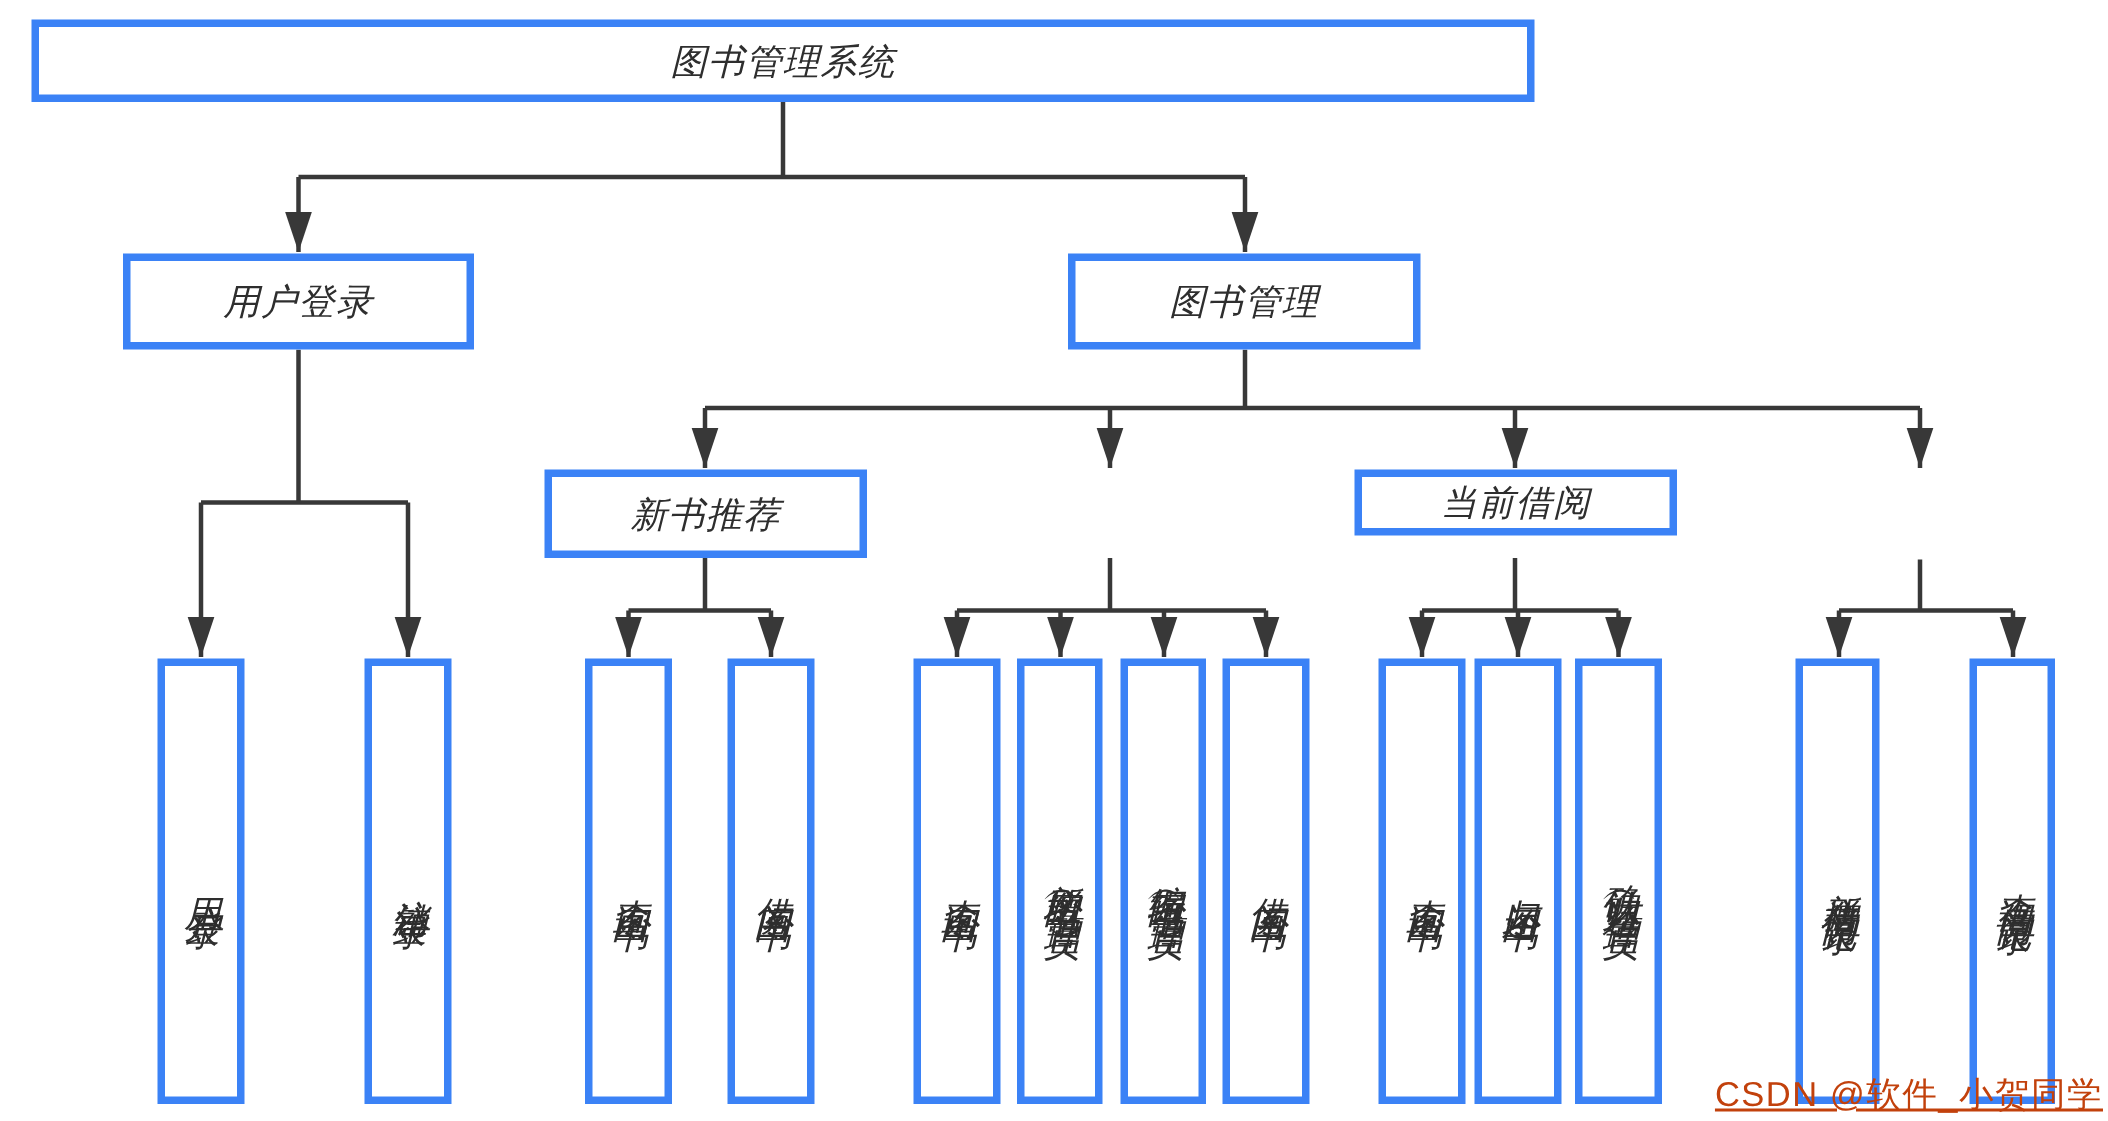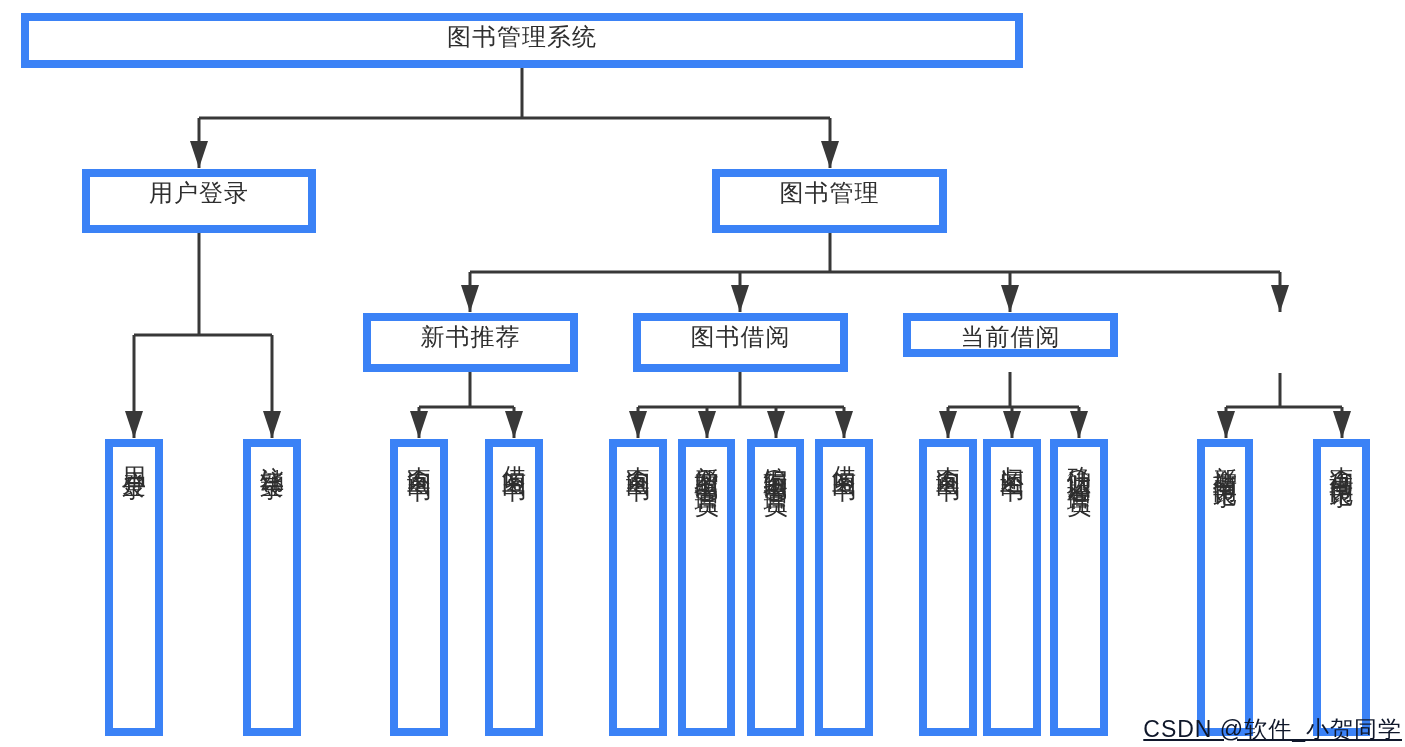--- a/index.html
+++ b/index.html
@@ -10,45 +10,46 @@
     height: 747px;
     background: #ffffff;
     overflow: hidden;
     font-family: "Liberation Sans", sans-serif;
     color: #2e2e2e;
   }
   .wires { position: absolute; left: 0; top: 0; }
   .box {
     position: absolute;
     background: #ffffff;
-    border: 8px solid #3b82f6;
+    border: 5px solid #3b82f6;
     display: flex;
-    align-items: flex-start;
+    align-items: center;
     justify-content: center;
+    font-style: italic;
   }
   .box.h span {
     font-size: 24px;
     letter-spacing: 1px;
     white-space: nowrap;
   }
   .box.v span {
     writing-mode: vertical-rl;
     text-orientation: mixed;
     font-size: 24px;
     letter-spacing: 4px;
     line-height: 1;
   }
   .watermark {
     position: absolute;
     right: 3px;
     bottom: 2px;
     z-index: 5;
     font-size: 23px;
     letter-spacing: 1px;
-    color: #0f172a;
+    color: #c2410c;
     text-decoration: underline;
     white-space: nowrap;
   }
 </style>
 </head>
 <body>
 
 <div class="canvas">
 
   <svg class="wires" width="1405" height="747" viewBox="0 0 1405 747" xmlns="http://www.w3.org/2000/svg">
@@ -101,23 +102,20 @@
   <div class="box h" style="left:82px; top:169px; width:234px; height:64px">
     <span>用户登录</span>
   </div>
   <div class="box h" style="left:712px; top:169px; width:235px; height:64px">
     <span>图书管理</span>
   </div>
 
   <div class="box h" style="left:363px; top:313px; width:215px; height:59px">
     <span>新书推荐</span>
   </div>
-  <div class="box h" style="left:633px; top:313px; width:215px; height:59px">
-    <span>图书借阅</span>
-  </div>
   <div class="box h" style="left:903px; top:313px; width:215px; height:44px">
     <span>当前借阅</span>
   </div>
 
   <div class="box v" style="left:105px; top:439px; width:58px; height:297px">
     <span>用户登录</span>
   </div>
   <div class="box v" style="left:243px; top:439px; width:58px; height:297px">
     <span>注销登录</span>
   </div>

